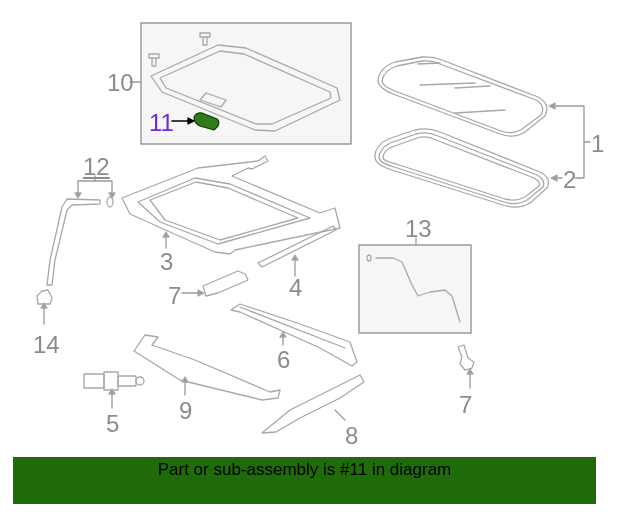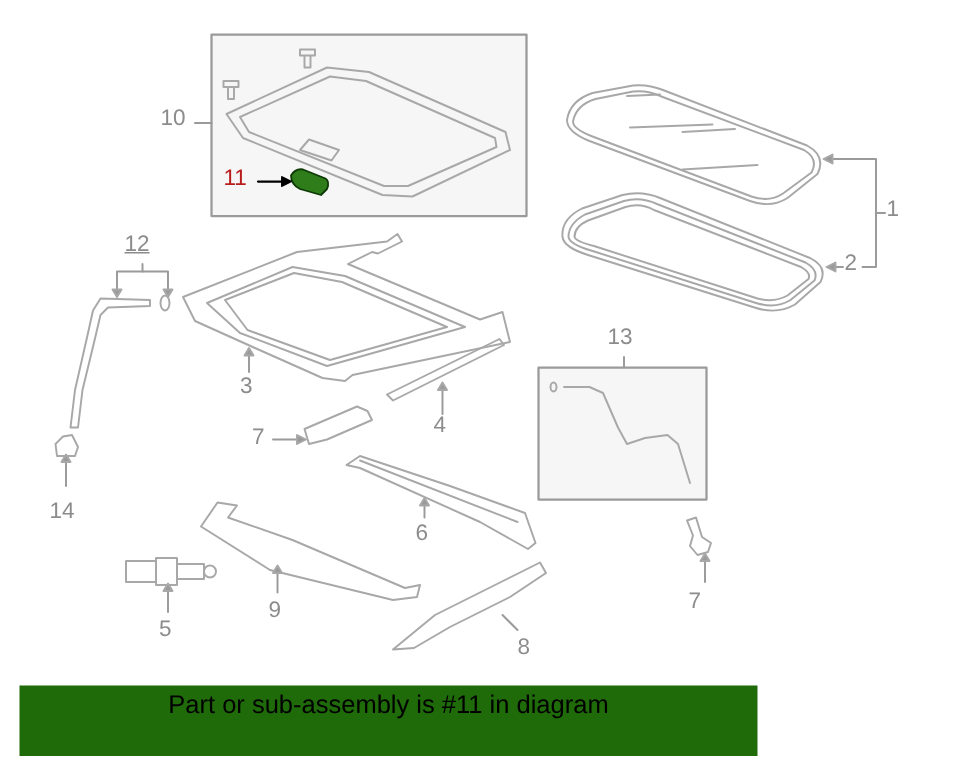--- a/index.html
+++ b/index.html
@@ -1,20 +1,20 @@
 <!DOCTYPE html>
 <html><head>
 <meta charset="utf-8">
 <style>
   html, body { margin:0; padding:0; background:#ffffff; }
   body { width:640px; height:512px; position:relative; overflow:hidden; font-family:"Liberation Sans", sans-serif; }
   #diagram { position:absolute; left:0; top:0; width:640px; height:455px; }
-  .callout { position:absolute; font-family:"Liberation Sans", sans-serif; font-size:15px; color:#8c8c8c; line-height:1; white-space:nowrap; }
-  .callout.active { color:#b91c1c; }
-  #banner { position:absolute; left:13px; top:457px; width:492px; height:47px; background:#1f6b0a; color:#000; text-align:center; font-family:"Liberation Sans", sans-serif; font-size:17px; line-height:20px; padding-top:3px; box-sizing:border-box; }
+  .callout { position:absolute; font-family:"Liberation Sans", sans-serif; font-size:24px; color:#8c8c8c; line-height:1; white-space:nowrap; }
+  .callout.active { color:#6d28d9; }
+  #banner { position:absolute; left:13px; top:457px; width:583px; height:47px; background:#1f6b0a; color:#000; text-align:center; font-family:"Liberation Sans", sans-serif; font-size:17px; line-height:20px; padding-top:3px; box-sizing:border-box; }
   #banner div { white-space:nowrap; }
 </style>
 </head>
 <body>
 
 <svg id="diagram" viewBox="0 0 640 455" xmlns="http://www.w3.org/2000/svg">
   <g fill="none" stroke="#a8a8a8" stroke-width="1.3" stroke-linejoin="round" stroke-linecap="round">
 
     <rect x="141" y="23" width="210" height="121" fill="#f6f6f6" stroke="#9a9a9a" stroke-width="1.5"></rect>
     <line x1="130" y1="82" x2="141" y2="82" stroke="#9a9a9a"></line>

